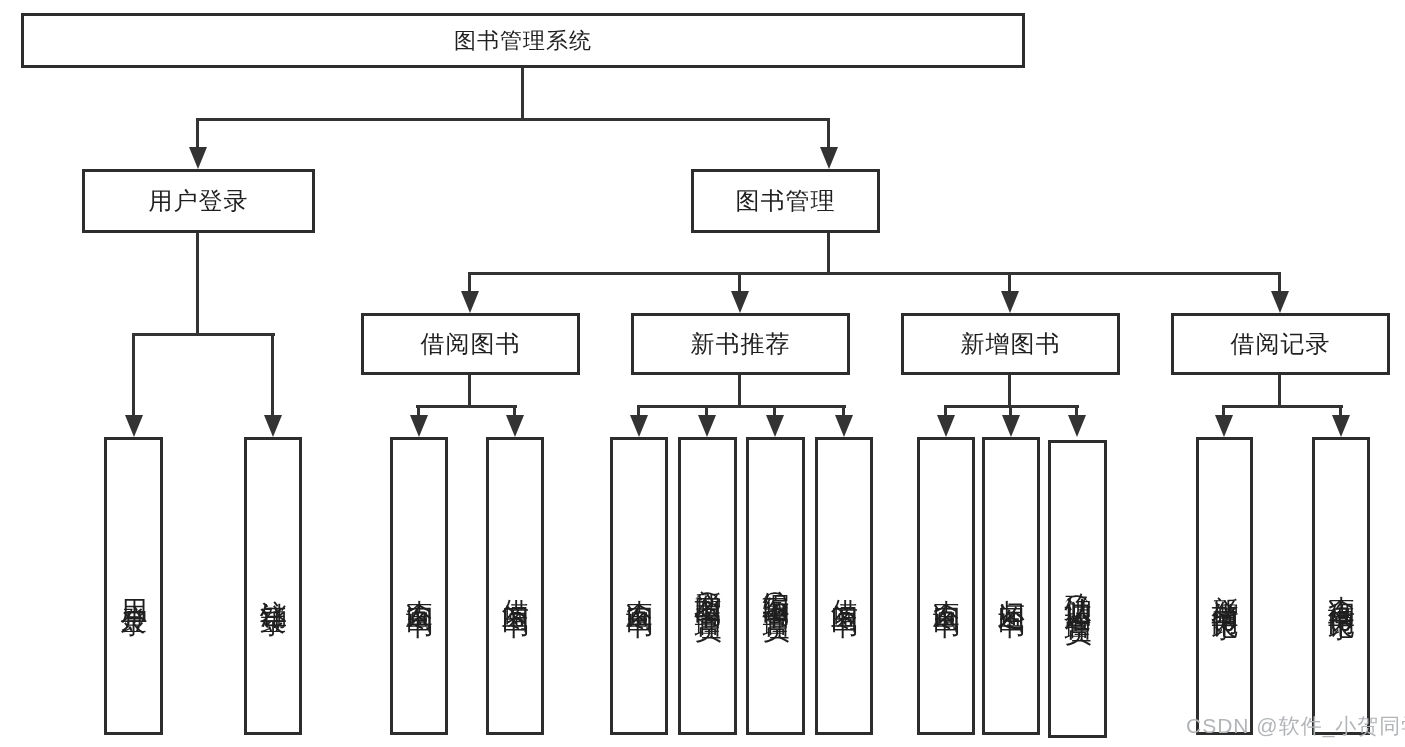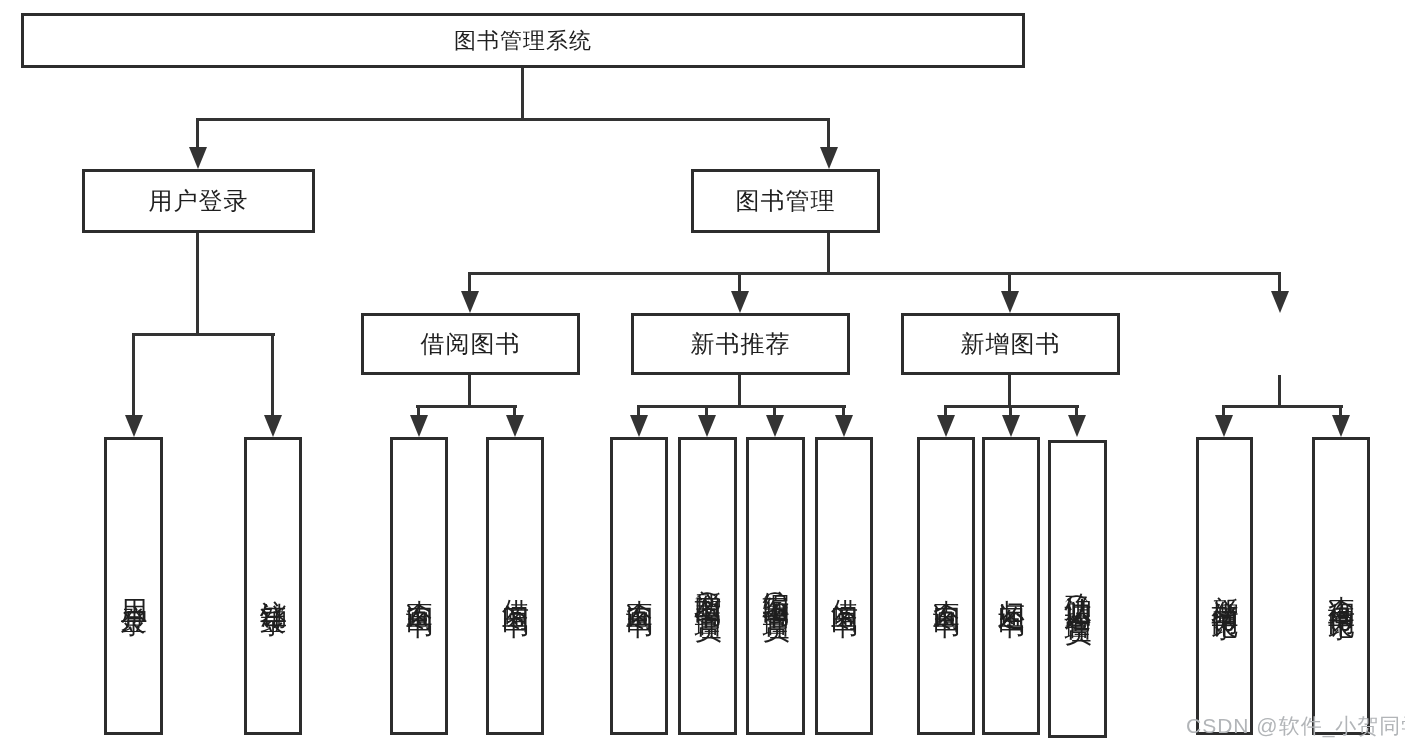--- a/index.html
+++ b/index.html
@@ -126,20 +126,23 @@
 
   <div class="box h" style="left:361px;top:313px;width:219px;height:62px">
     <span>借阅图书</span>
   </div>
   <div class="box h" style="left:631px;top:313px;width:219px;height:62px">
     <span>新书推荐</span>
   </div>
   <div class="box h" style="left:901px;top:313px;width:219px;height:62px">
     <span>新增图书</span>
   </div>
+  <div class="box h" style="left:1171px;top:313px;width:219px;height:62px">
+    <span>借阅记录</span>
+  </div>
 
   <div class="box v" style="left:104px;top:437px;width:59px;height:298px">
     <span>用户登录</span>
   </div>
   <div class="box v" style="left:244px;top:437px;width:58px;height:298px">
     <span>注销登录</span>
   </div>
 
   <div class="box v" style="left:390px;top:437px;width:58px;height:298px">
     <span>查询图书</span>

